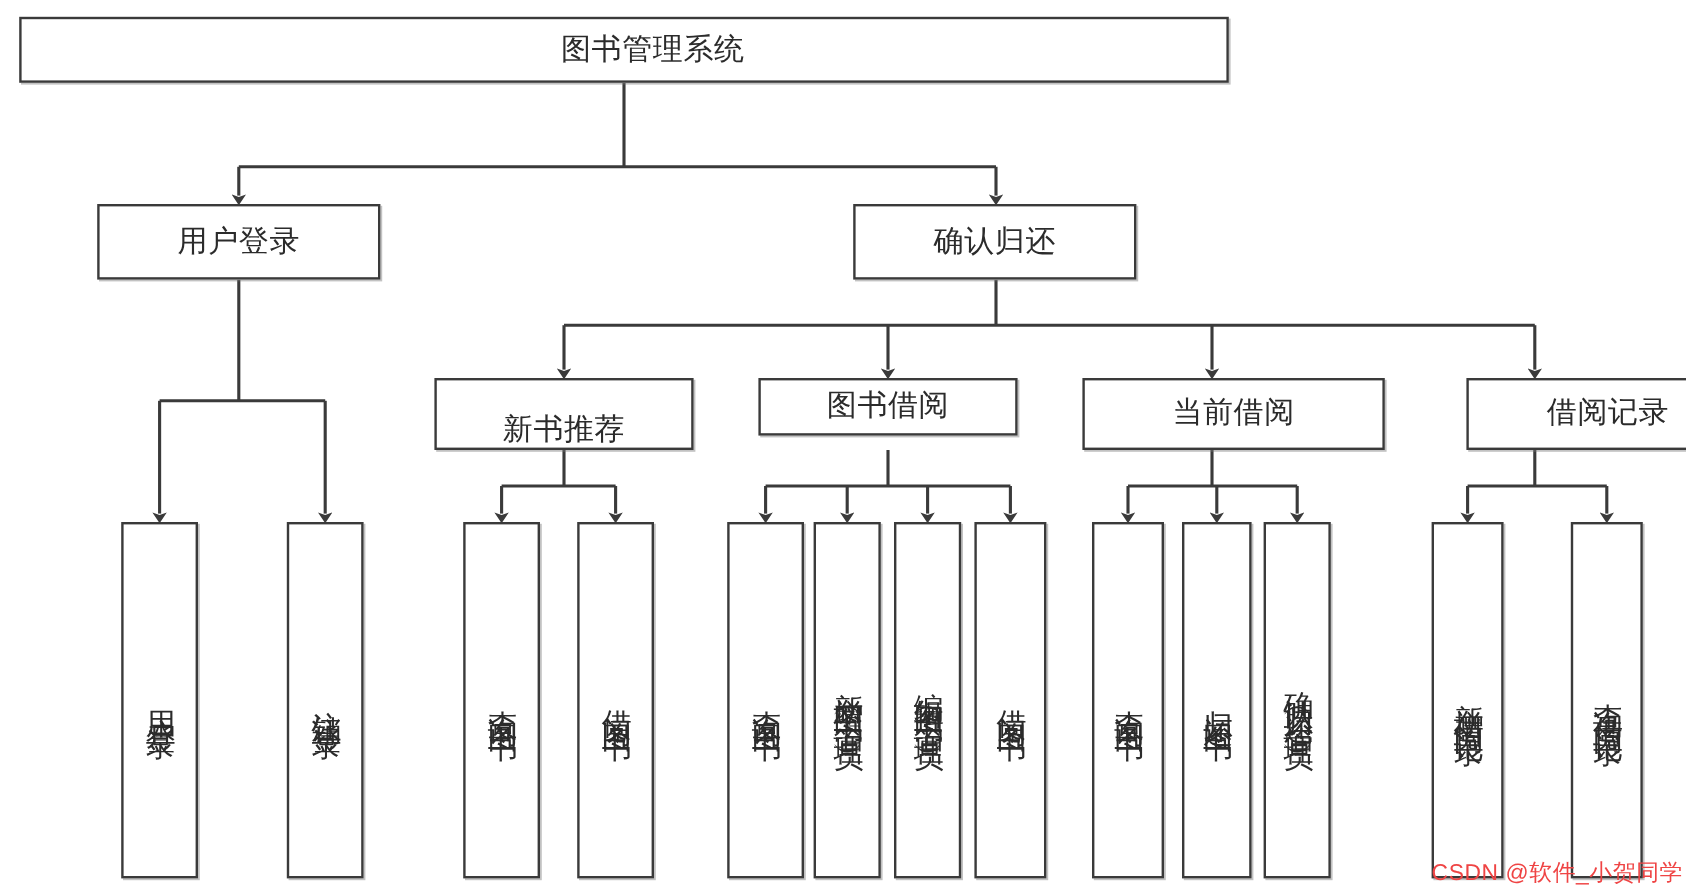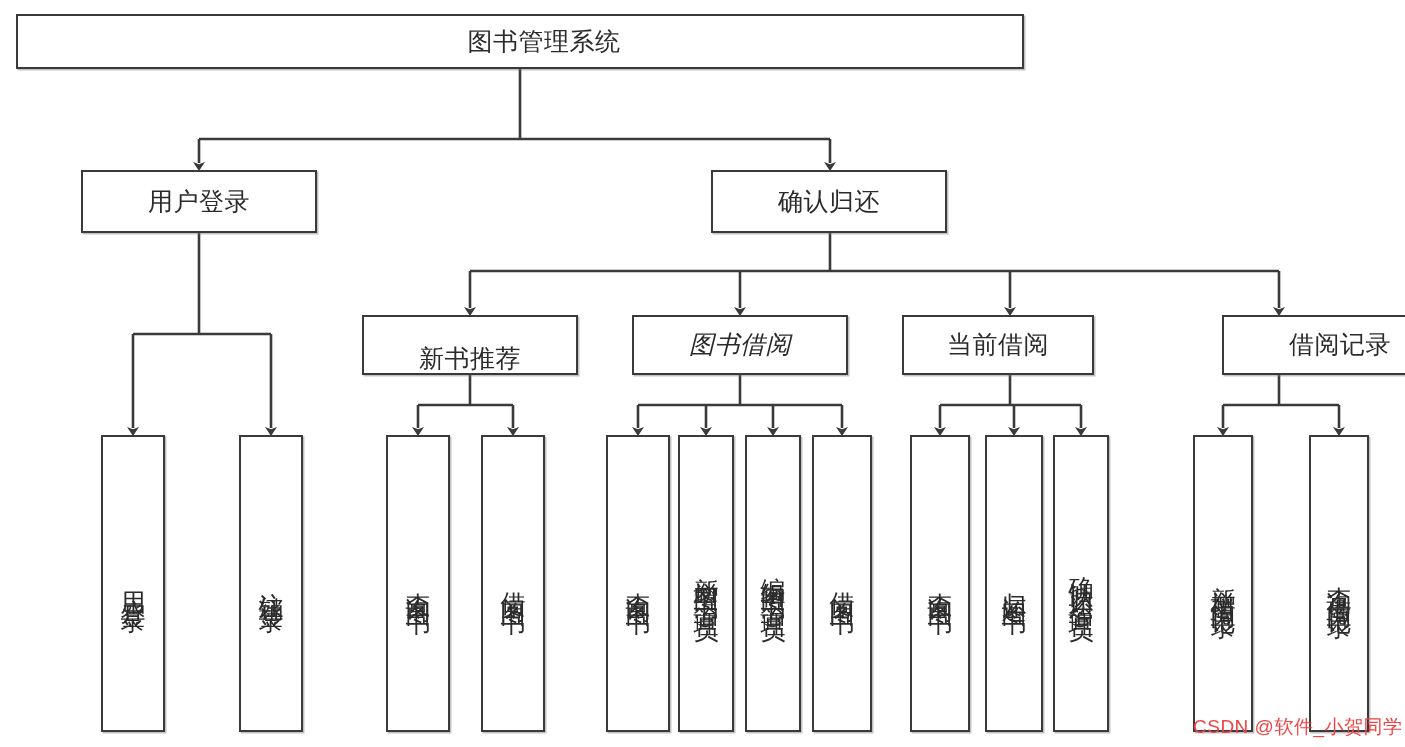--- a/index.html
+++ b/index.html
@@ -134,24 +134,24 @@
   <div class="node horizontal" style="left: 81px; top: 170px; width: 236px; height: 63px;">
     <span class="label">用户登录</span>
   </div>
   <div class="node horizontal" style="left: 711px; top: 170px; width: 236px; height: 63px;">
     <span class="label">确认归还</span>
   </div>
 
   <div class="node horizontal" style="left: 362px; top: 315px; width: 216px; height: 60px; align-items: flex-end;">
     <span class="label">新书推荐</span>
   </div>
-  <div class="node horizontal" style="left: 632px; top: 315px; width: 216px; height: 60px; font-style: italic;">
+  <div class="node horizontal" style="left: 632px; top: 315px; width: 216px; height: 48px;">
     <span class="label">图书借阅</span>
   </div>
-  <div class="node horizontal" style="left: 902px; top: 315px; width: 192px; height: 60px;">
+  <div class="node horizontal" style="left: 902px; top: 315px; width: 252px; height: 60px;">
     <span class="label">当前借阅</span>
   </div>
   <div class="node horizontal" style="left: 1222px; top: 315px; width: 236px; height: 60px;">
     <span class="label">借阅记录</span>
   </div>
 
   <div class="node vertical" style="left: 101px; top: 435px; width: 64px; height: 297px;">
     <span class="label">用户登录</span>
   </div>
   <div class="node vertical" style="left: 239px; top: 435px; width: 64px; height: 297px;">

